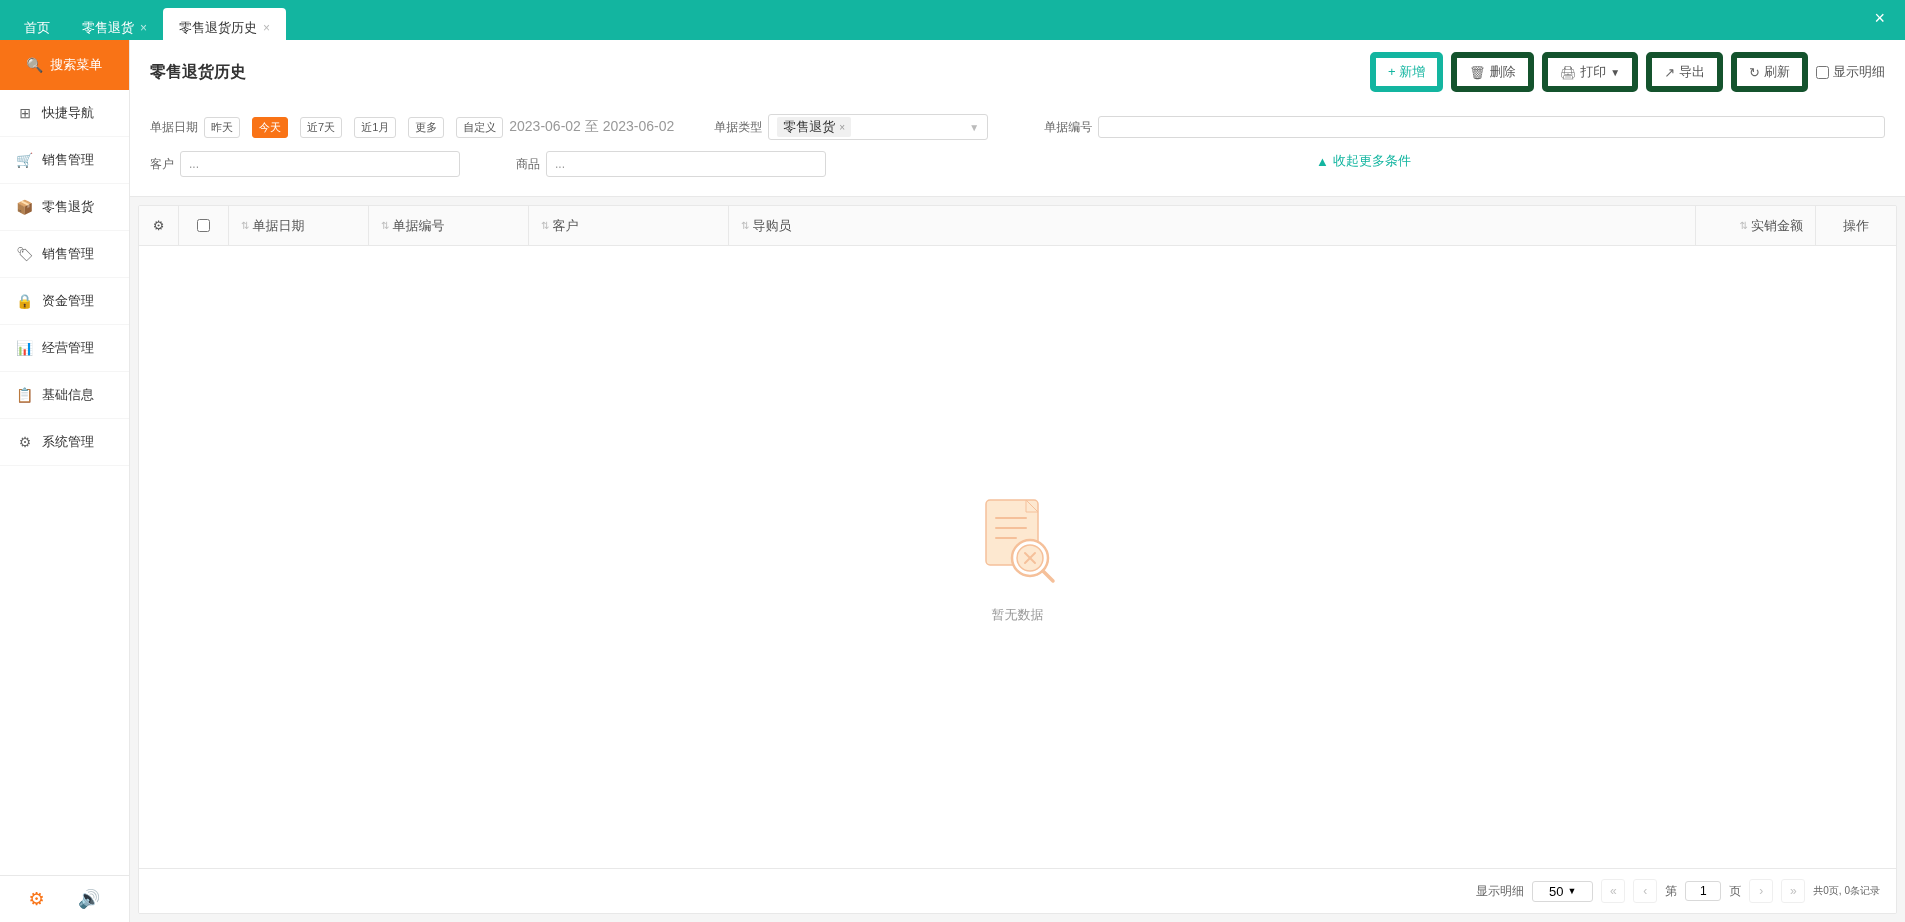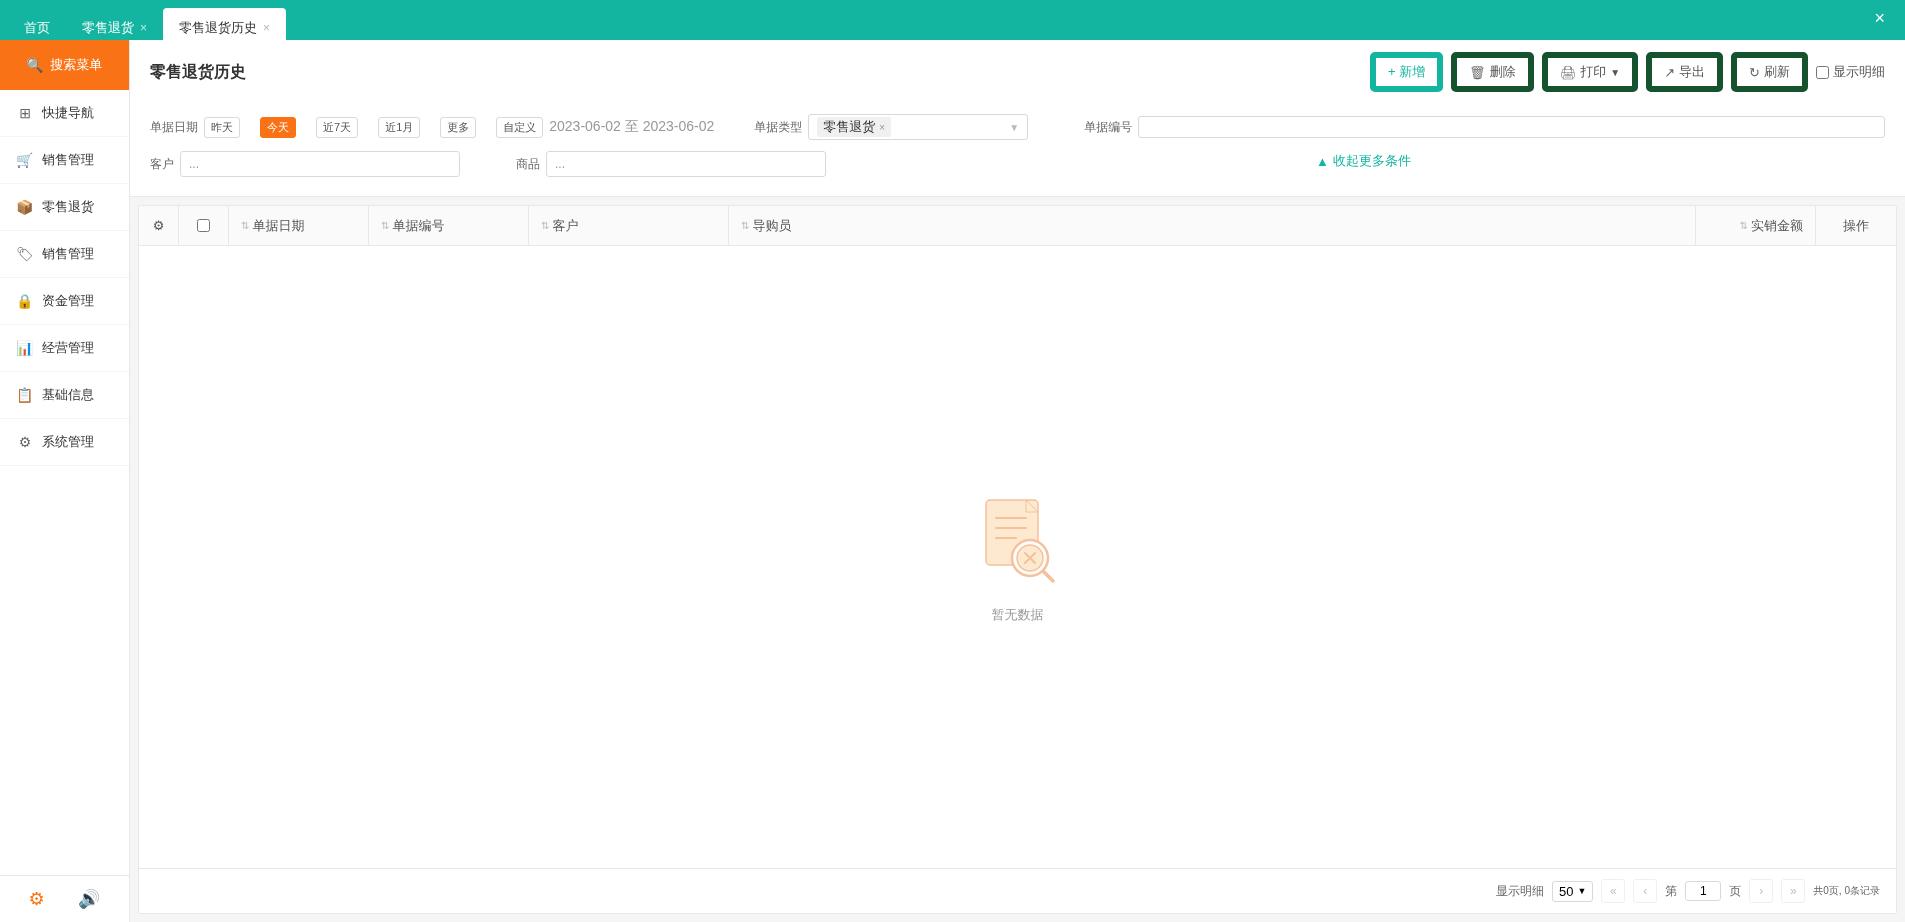--- a/index.html
+++ b/index.html
@@ -184,21 +184,21 @@
       font-size: 12px;
       color: #555;
     }
     .filter-label {
       white-space: nowrap;
       color: #666;
       font-size: 12px;
     }
     .date-shortcuts {
       display: flex;
-      gap: 20px;
+      gap: 12px;
       align-items: center;
     }
     .date-btn {
       padding: 2px 6px;
       border: 1px solid #d9d9d9;
       border-radius: 3px;
       cursor: pointer;
       font-size: 11px;
       color: #555;
       background: white;
@@ -334,21 +334,21 @@
       background: white;
       flex-shrink: 0;
     }
     .pagination-label {
       font-size: 12px;
       color: #666;
     }
     .page-size-select {
       border: 1px solid #d9d9d9;
       border-radius: 3px;
-      padding: 2px 6px;
+      padding: 2px 16px;
       font-size: 12px;
       background: white;
       cursor: pointer;
       display: flex;
       align-items: center;
       gap: 4px;
     }
     .page-nav-btn {
       width: 24px;
       height: 24px;

